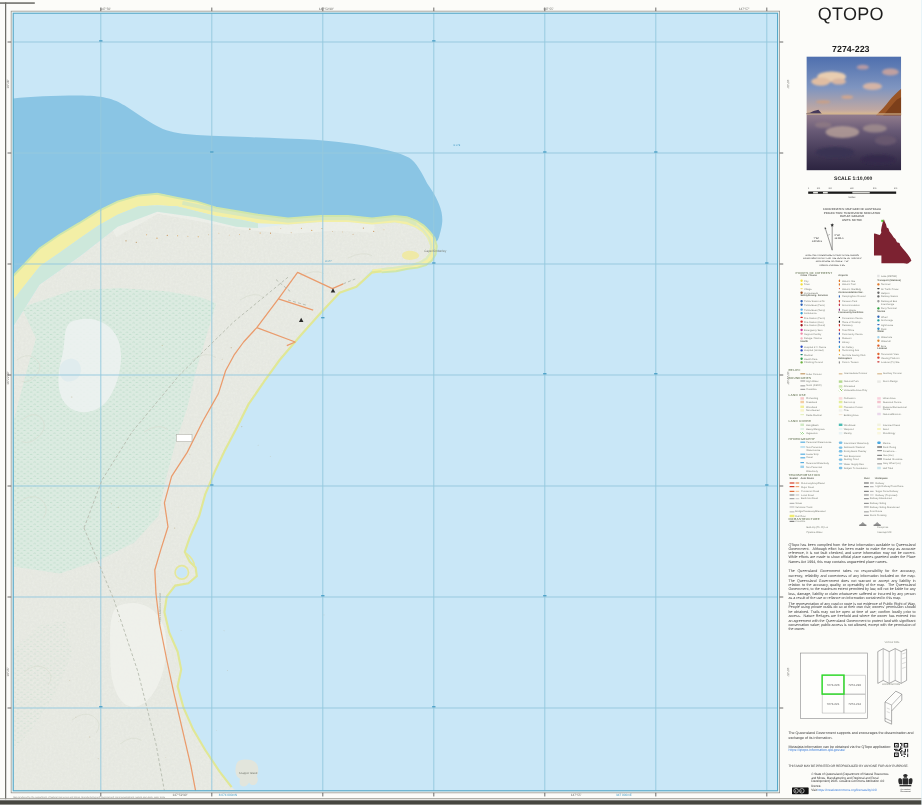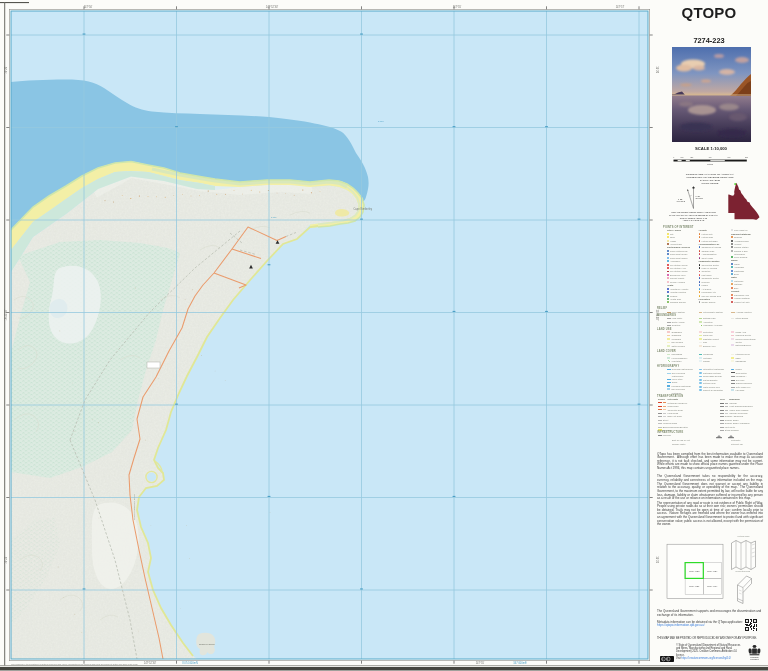--- a/index.html
+++ b/index.html
@@ -311,21 +311,21 @@
       <text x="0" y="0" transform="translate(655.5,70) rotate(90)">16°20'</text>
       <text x="0" y="0" transform="translate(7.2,315) rotate(-90)">16°22'30"</text>
       <text x="0" y="0" transform="translate(655.5,315) rotate(90)">16°22'30"</text>
       <text x="0" y="0" transform="translate(7.2,560) rotate(-90)">16°25'</text>
       <text x="0" y="0" transform="translate(655.5,560) rotate(90)">16°25'</text>
     </g>
     <text x="11" y="665.4" fill="#8a8a85" font-size="1.9" font-family="Liberation Sans">Map produced by the Department of Natural Resources and Mines, Manufacturing and Regional and Rural Development. Datum GDA2020. Date: 2025</text>
 </svg>
 
 <div class="abs" style="left:650px;top:0;width:118px;height:671px;">
-  <div class="abs" style="left:0;top:4px;width:118px;text-align:center;font-size:15px;font-weight:bold;color:#1e1e1e;letter-spacing:0.2px;">QTOPO</div>
+  <div class="abs" style="left:0;top:4px;width:118px;text-align:center;font-size:15px;font-weight:normal;color:#1e1e1e;letter-spacing:0.2px;">QTOPO</div>
   <div class="abs" style="left:0;top:35.5px;width:118px;text-align:center;font-size:7.4px;font-weight:bold;color:#1a1a1a;">7274-223</div>
 
   <svg class="abs" style="left:22px;top:47px;" width="79" height="95" viewBox="0 0 79 95">
     <defs>
       <linearGradient id="sky" x1="0" y1="0" x2="0" y2="1">
         <stop offset="0" stop-color="#4e6fae"></stop>
           <stop offset="0.55" stop-color="#7f95c0"></stop>
           <stop offset="0.93" stop-color="#c0a8a2"></stop>
           <stop offset="1" stop-color="#d8b894"></stop>
       </linearGradient>

